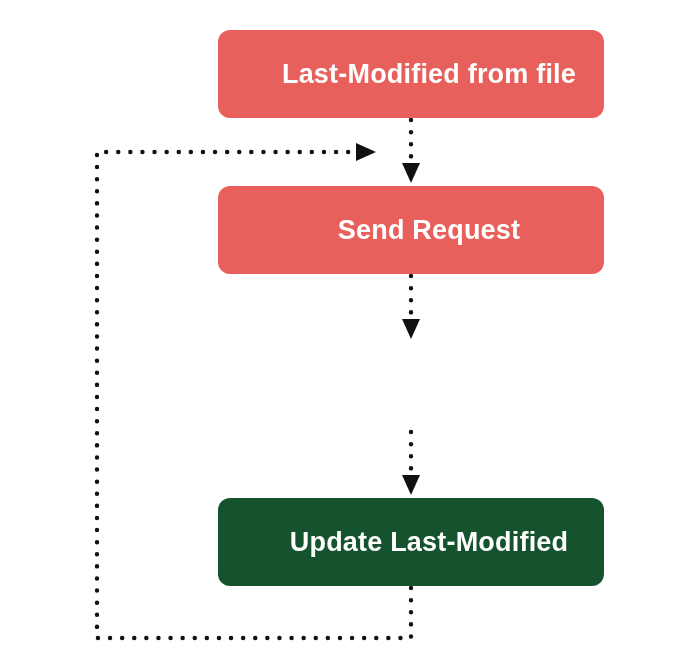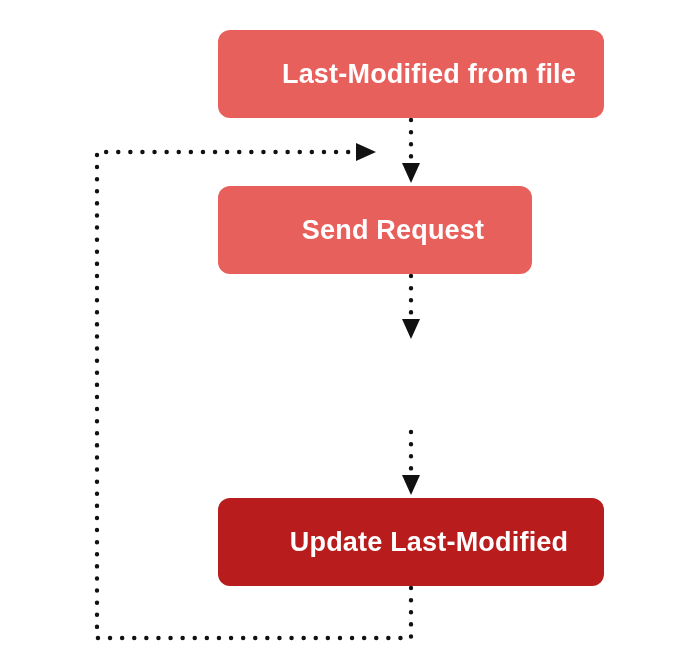--- a/index.html
+++ b/index.html
@@ -72,22 +72,22 @@
     <g>
       <path d="M 411 588 L 411 638 L 97 638 L 97 152 L 356 152" fill="none" stroke="#111111" stroke-width="4.4" stroke-linecap="round" stroke-dasharray="0.1 12"></path>
       <polygon points="356,143 356,161 376,152" fill="#111111"></polygon>
     </g>
   </svg>
 
   <div class="node" style="left:218px; top:30px; width:386px; height:88px; background:#e8605c;">
     <span class="node-label">Last-Modified from file</span>
   </div>
 
-  <div class="node" style="left:218px; top:186px; width:314px; height:88px; background:#e8605c;">
+  <div class="node" style="left:218px; top:186px; width:386px; height:88px; background:#e8605c;">
     <span class="node-label">Send Request</span>
   </div>
 
 
-  <div class="node" style="left:218px; top:498px; width:386px; height:88px; background:#b91c1c;">
+  <div class="node" style="left:218px; top:498px; width:386px; height:88px; background:#14532d;">
     <span class="node-label">Update Last-Modified</span>
   </div>
 
 </div>
 
 </body></html>

